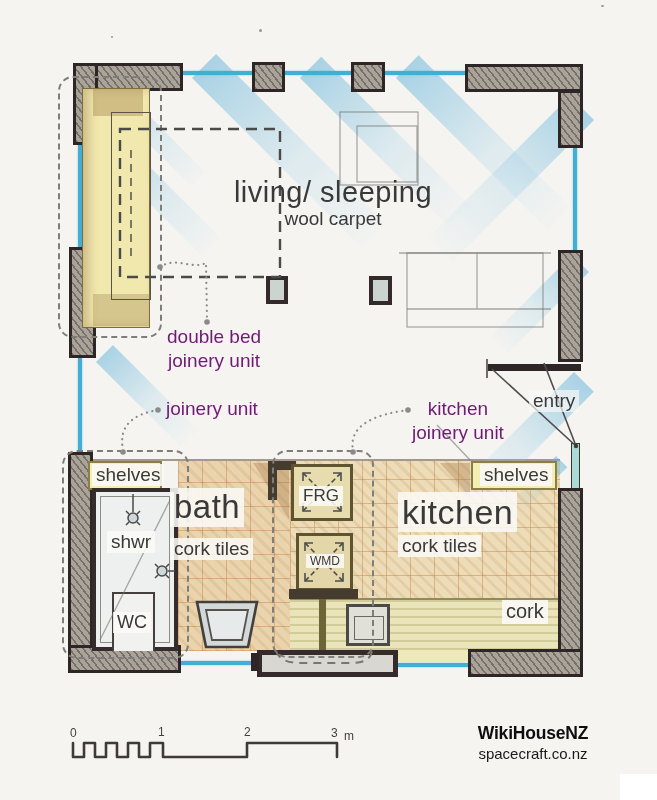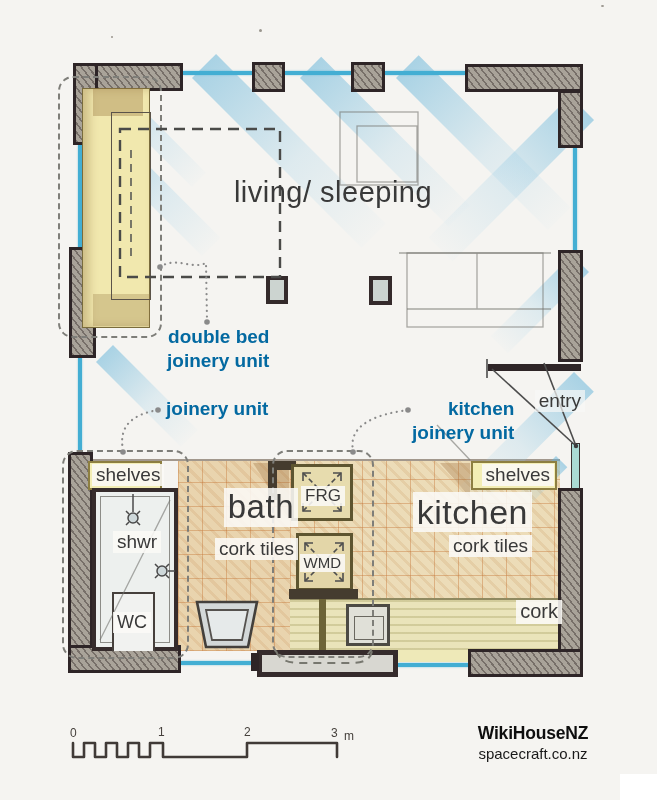--- a/index.html
+++ b/index.html
@@ -33,24 +33,24 @@
       repeating-linear-gradient(45deg, rgba(200,150,92,0.20) 0 3px, transparent 3px 9px);
   }
   .bench-surface{
     background-color:#eae4ba;
     background-image:repeating-linear-gradient(0deg, rgba(122,117,44,0.22) 0 2px, transparent 2px 8px);
     border-top:2px solid rgba(90,84,50,0.55);
   }
   .shelf{background:#f3eeb4;border:2px solid #8d7f41;}
   .shade-tri{background:rgba(150,100,50,0.30);}
   .lbl{font-weight:300;color:#393939;text-align:center;line-height:1.12;}
-  .tagwrap{text-align:right;}
+  .tagwrap{text-align:left;}
   .tag{background:rgba(250,249,246,0.88);display:inline-block;padding:0 4px;line-height:1.18;}
   .title{letter-spacing:0.5px;}
-  .ann{font-size:19px;line-height:24px;text-align:right;font-weight:700;color:#0369a1;}
+  .ann{font-size:19px;line-height:24px;text-align:center;font-weight:400;color:#701a75;}
   svg{position:absolute;left:0;top:0;pointer-events:none;}
   .credits{position:absolute;left:477px;top:695px;width:112px;text-align:center;color:#0e0e0e;margin-top:28px;}
   .brand{font-size:17.5px;font-weight:bold;letter-spacing:-0.2px;}
   .site{font-size:15px;color:#191919;margin-top:1px;}
   .ccrow{display:flex;justify-content:center;gap:6px;margin-top:5px;}
   .cc-item{width:32px;text-align:center;}
   .cc-label{font-size:9.5px;font-weight:bold;line-height:10px;color:#0e0e0e;}
   .speck{background:#9a968e;border-radius:50%;}
 </style>
 </head>
@@ -212,20 +212,21 @@
       <path d="M73,743 V757 H84 V743 H95 V757 H106 V743 H117 V757 H128 V743 H139 V757 H150 V743 H161 L163,743 V757 H247 V743 H337 V757" fill="none" stroke="#403a37" stroke-width="2.6" stroke-linecap="round" stroke-linejoin="round"></path>
       <text x="70" y="737" font-size="12" fill="#46413d">0</text>
       <text x="158" y="736" font-size="12" fill="#46413d">1</text>
       <text x="244" y="736" font-size="12" fill="#46413d">2</text>
       <text x="331" y="737" font-size="12" fill="#46413d">3</text>
       <text x="344" y="740" font-size="12" fill="#46413d">m</text>
     </g>
   </svg>
 
   <div class="abs lbl title" style="left:228px;top:176px;width:210px;font-size:29px;">living/ sleeping</div>
+  <div class="abs lbl" style="left:228px;top:208px;width:210px;font-size:19px;">wool carpet</div>
 
   <div class="abs lbl title tagwrap" style="left:170px;top:488px;width:128px;font-size:33px;"><span class="tag">bath</span></div>
   <div class="abs lbl tagwrap" style="left:170px;top:538px;width:128px;font-size:19px;"><span class="tag">cork tiles</span></div>
 
   <div class="abs lbl title tagwrap" style="left:398px;top:492px;width:134px;font-size:34px;"><span class="tag">kitchen</span></div>
   <div class="abs lbl tagwrap" style="left:398px;top:535px;width:134px;font-size:19px;"><span class="tag">cork tiles</span></div>
 
   <div class="abs ann" style="left:167px;top:325px;">
     <div>double bed</div>
     <div>joinery unit</div>
@@ -236,21 +237,21 @@
   <div class="abs ann" style="left:412px;top:397px;">
     <div>kitchen</div>
     <div>joinery unit</div>
   </div>
 
   <div class="abs lbl tagwrap" style="left:92px;top:464px;width:66px;font-size:19px;"><span class="tag">shelves</span></div>
   <div class="abs lbl tagwrap" style="left:480px;top:464px;width:74px;font-size:19px;"><span class="tag">shelves</span></div>
   <div class="abs lbl tagwrap" style="left:107px;top:531px;width:54px;font-size:19px;"><span class="tag">shwr</span></div>
   <div class="abs lbl tagwrap" style="left:113px;top:612px;width:38px;font-size:18px;"><span class="tag">WC</span></div>
   <div class="abs lbl tagwrap" style="left:299px;top:486px;width:46px;font-size:17px;"><span class="tag">FRG</span></div>
-  <div class="abs lbl tagwrap" style="left:291px;top:554px;width:54px;font-size:15px;"><span class="tag">WMD</span></div>
+  <div class="abs lbl tagwrap" style="left:297px;top:554px;width:54px;font-size:12px;padding-left:9px;"><span class="tag">WMD</span></div>
   <div class="abs lbl tagwrap" style="left:502px;top:600px;width:60px;font-size:20px;"><span class="tag">cork</span></div>
   <div class="abs lbl tagwrap" style="left:529px;top:390px;width:56px;font-size:19px;"><span class="tag" style="background:rgba(248,248,246,0.7);">entry</span></div>
 
   <div class="credits">
     <div class="brand">WikiHouseNZ</div>
     <div class="site">spacecraft.co.nz</div>
   </div>
 
 </div>
 

